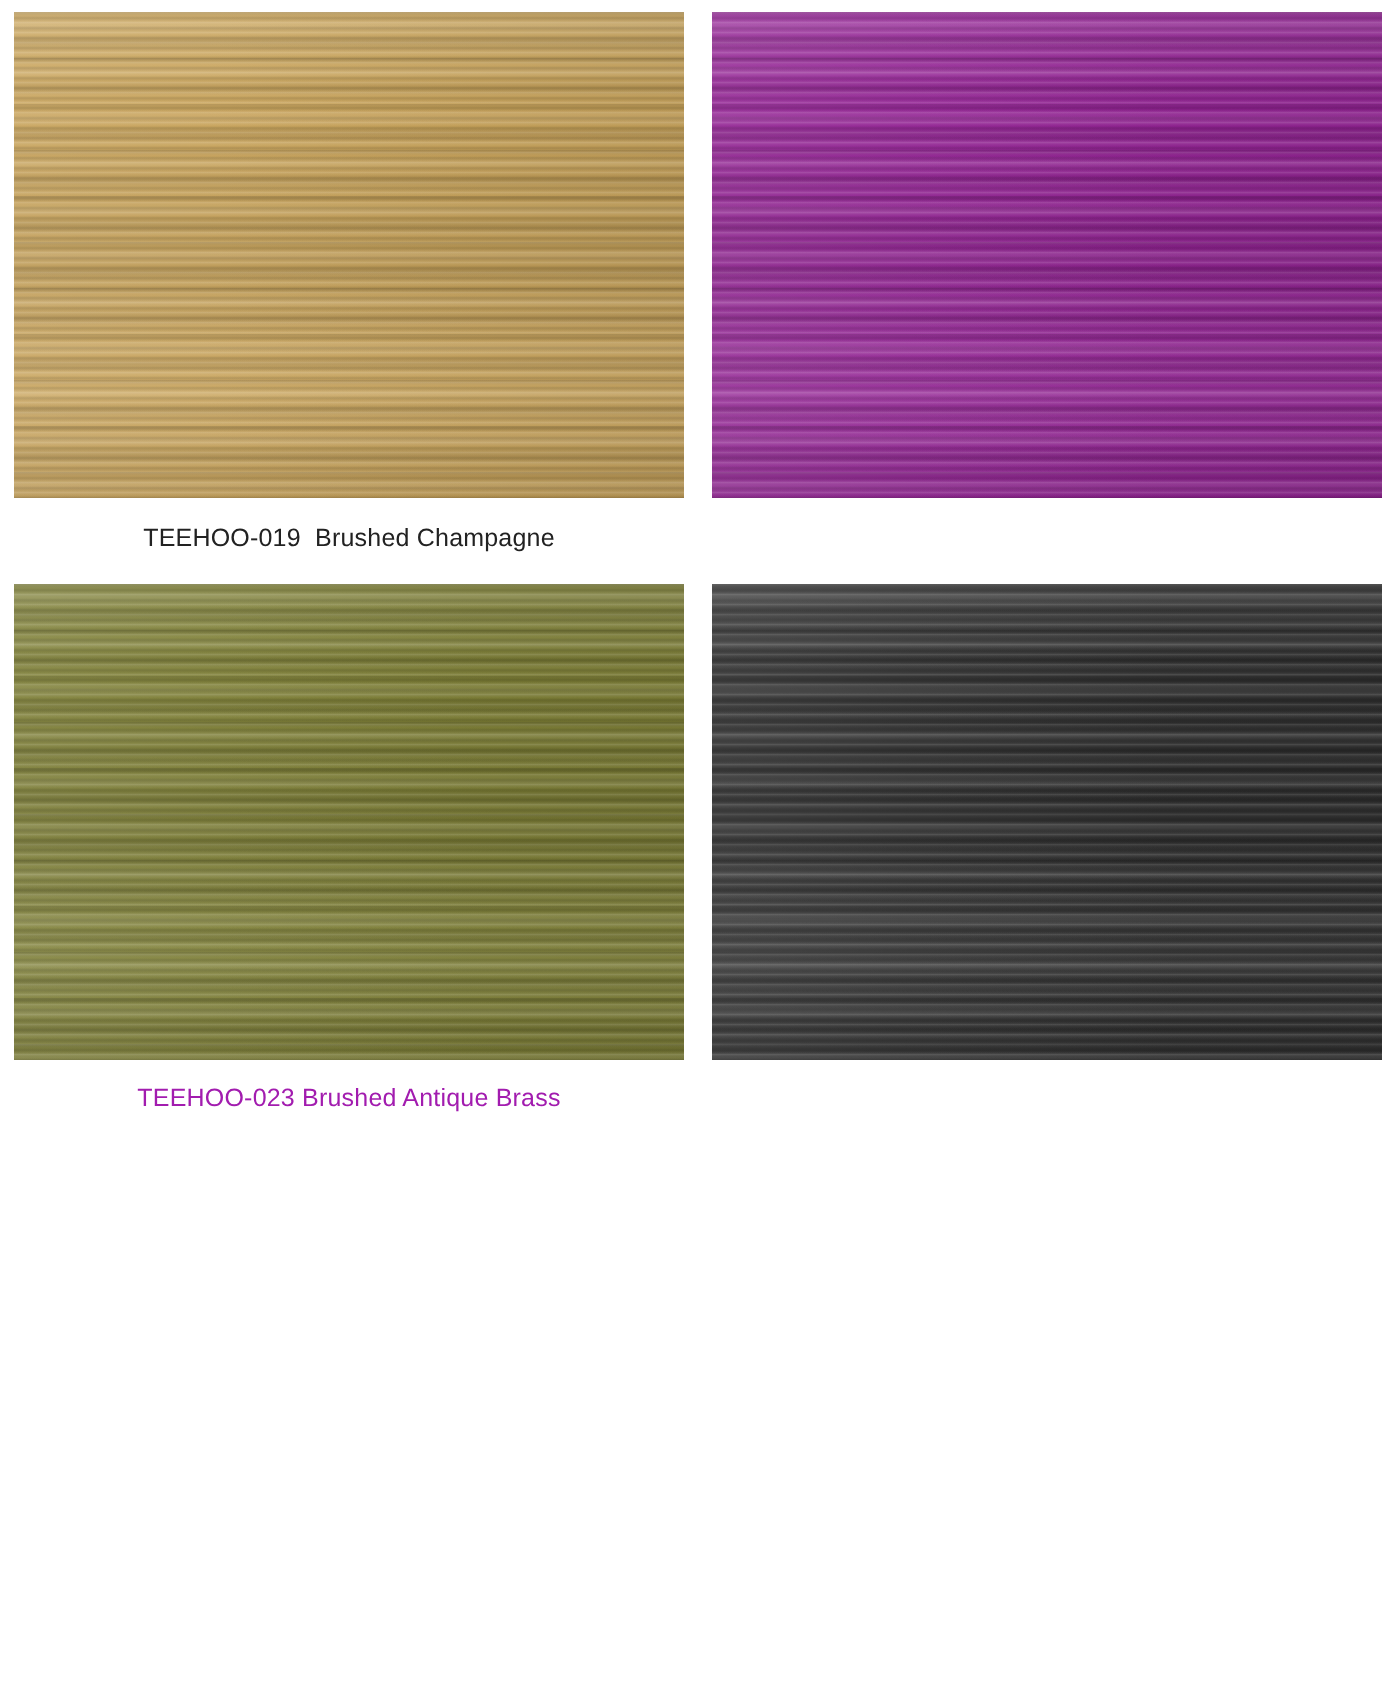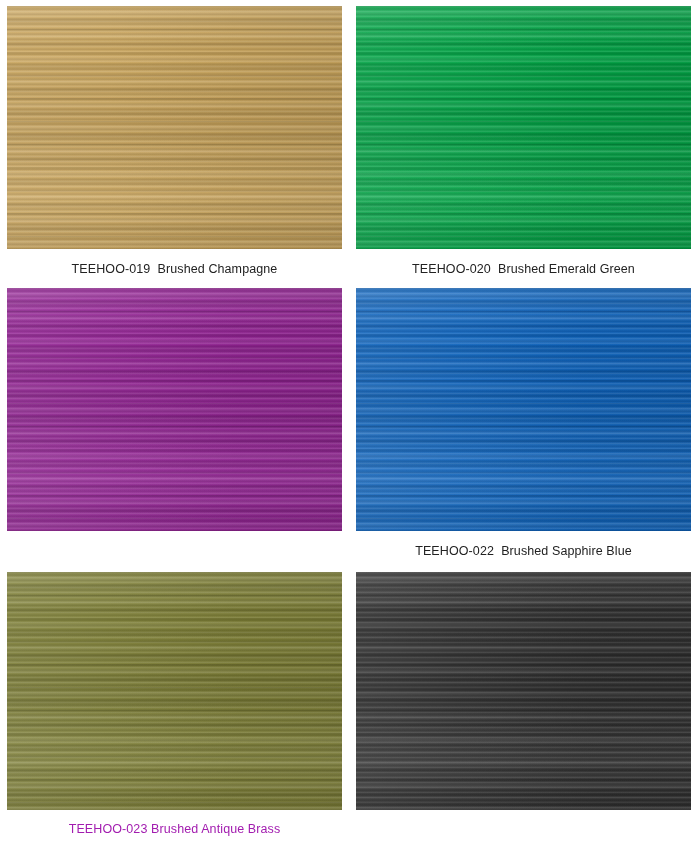--- a/index.html
+++ b/index.html
@@ -119,48 +119,30 @@
   <div class="swatch-cell row1">
     <div class="swatch-chip" style="background-color: rgb(201, 164, 91);">
       <div class="tex-shade"></div>
       <div class="tex-lines"></div>
       <div class="tex-lines2"></div>
       <div class="tex-vert"></div>
     </div>
     <div class="swatch-label" style="color: rgb(34, 34, 34);">TEEHOO-019  Brushed Champagne</div>
   </div>
 
-  <div class="swatch-cell row1">
-    <div class="swatch-chip" style="background-color: rgb(0, 163, 68);">
-      <div class="tex-shade"></div>
-      <div class="tex-lines"></div>
-      <div class="tex-lines2"></div>
-      <div class="tex-vert"></div>
-    </div>
-    <div class="swatch-label" style="color: rgb(34, 34, 34);">TEEHOO-020  Brushed Emerald Green</div>
-  </div>
 
   <div class="swatch-cell row2">
     <div class="swatch-chip" style="background-color: rgb(147, 35, 148);">
       <div class="tex-shade"></div>
       <div class="tex-lines"></div>
       <div class="tex-lines2"></div>
       <div class="tex-vert"></div>
     </div>
   </div>
 
-  <div class="swatch-cell row2">
-    <div class="swatch-chip" style="background-color: rgb(13, 99, 189);">
-      <div class="tex-shade"></div>
-      <div class="tex-lines"></div>
-      <div class="tex-lines2"></div>
-      <div class="tex-vert"></div>
-    </div>
-    <div class="swatch-label" style="color: rgb(34, 34, 34);">TEEHOO-022  Brushed Sapphire Blue</div>
-  </div>
 
   <div class="swatch-cell row3">
     <div class="swatch-chip" style="background-color: rgb(126, 127, 54);">
       <div class="tex-shade"></div>
       <div class="tex-lines"></div>
       <div class="tex-lines2"></div>
       <div class="tex-vert"></div>
     </div>
     <div class="swatch-label" style="color: #a21caf;">TEEHOO-023 Brushed Antique Brass</div>
   </div>

